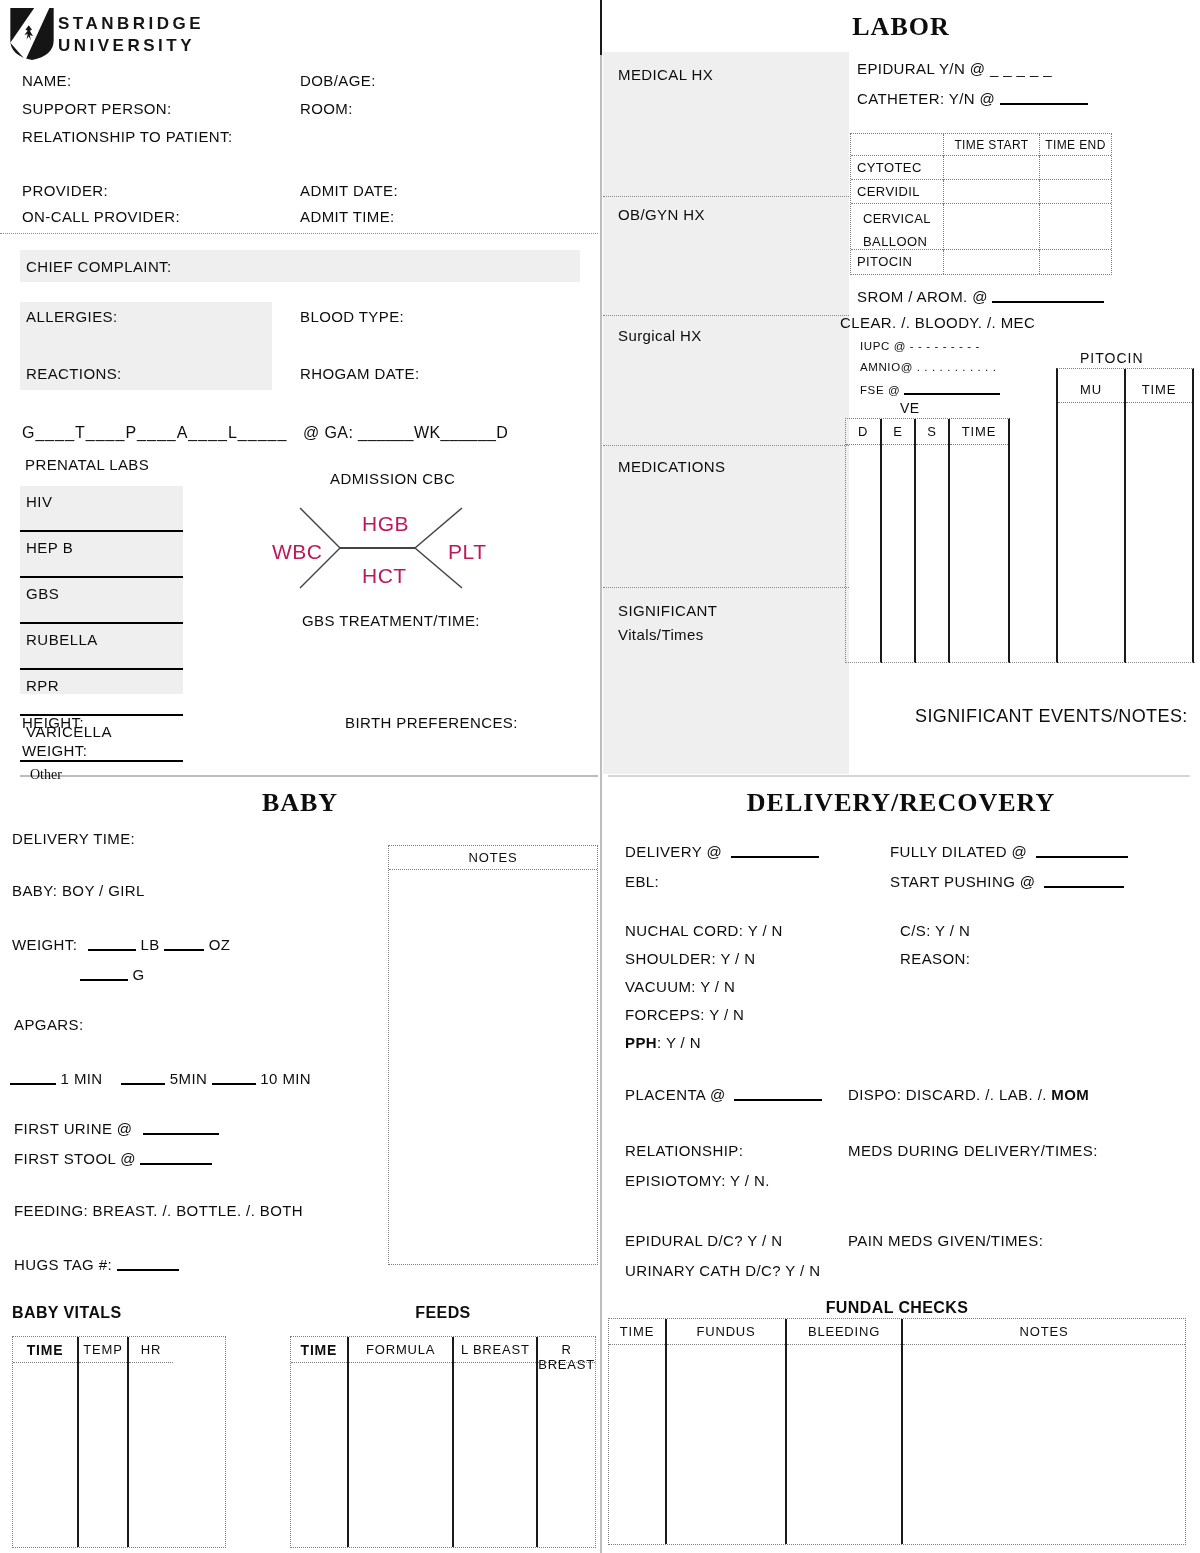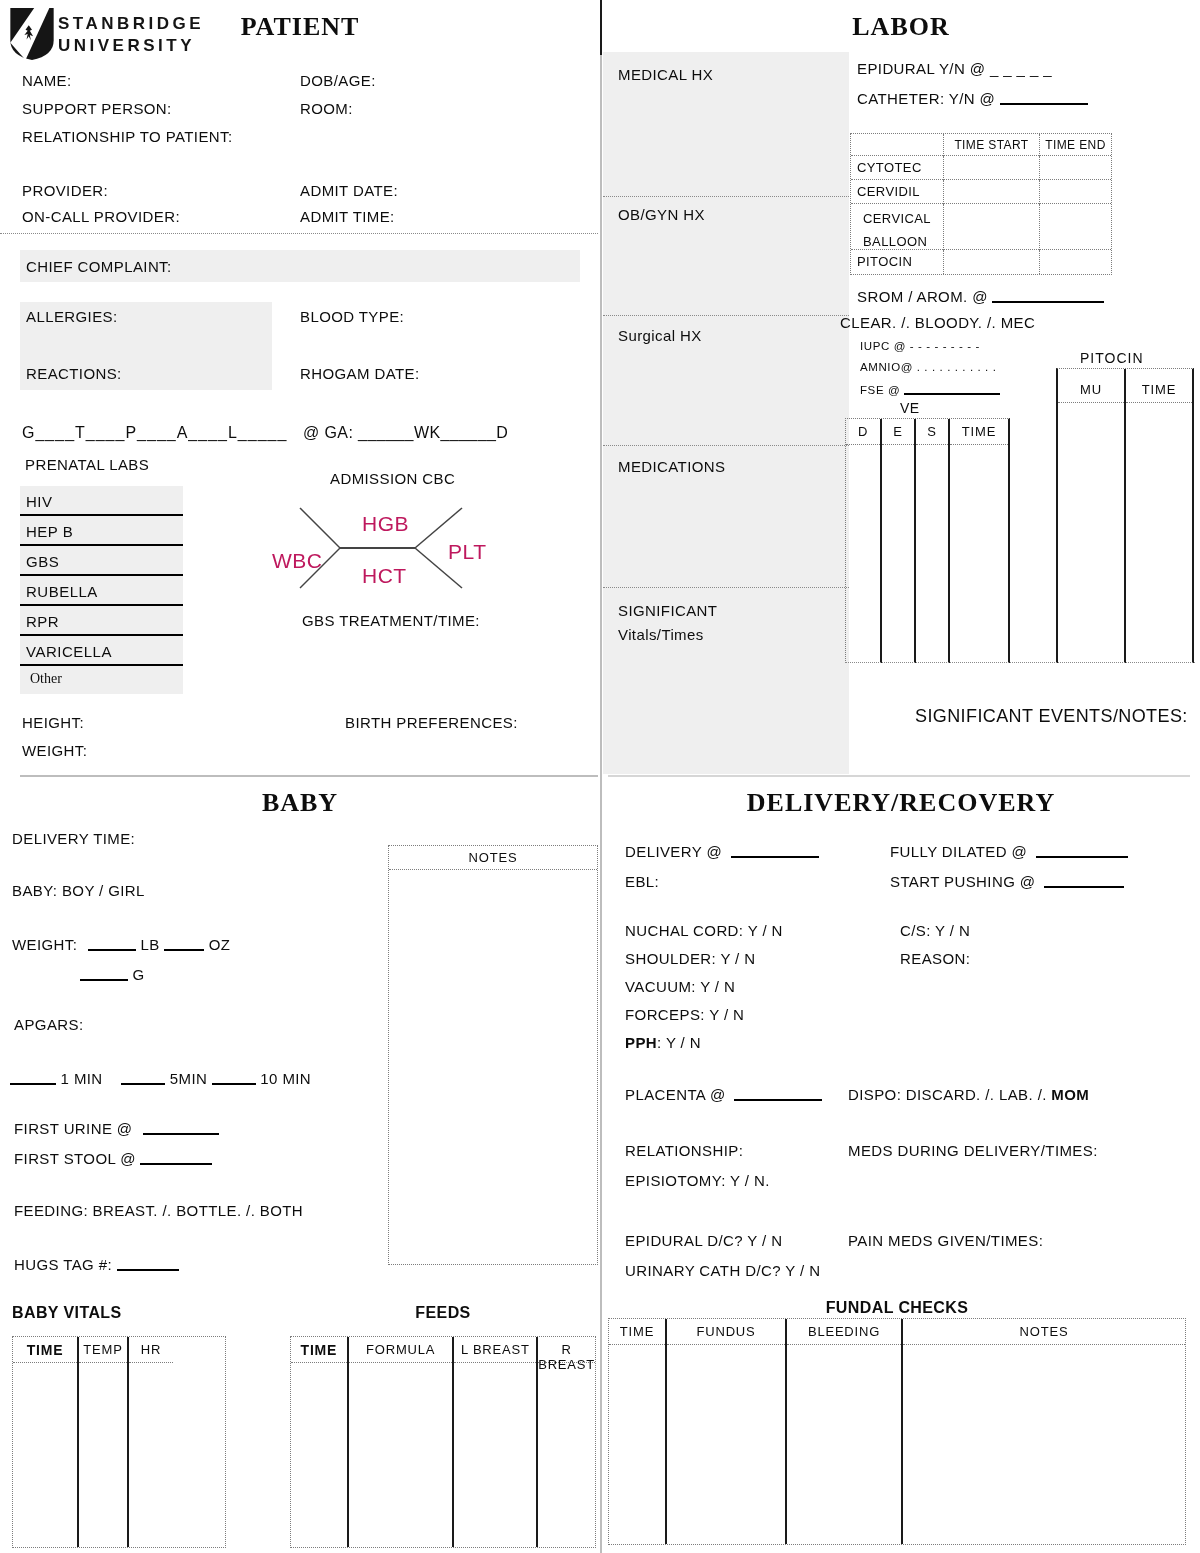--- a/index.html
+++ b/index.html
@@ -13,21 +13,21 @@
   .graybox{position:absolute;background:#efefef;}
   .dotline{position:absolute;border-top:1.6px dotted #8a8a8a;height:0;}
   .gline{position:absolute;background:#bdbdbd;}
   .blkline{position:absolute;background:#1a1a1a;}
   .ul{display:inline-block;border-bottom:2.2px solid #000;height:11px;vertical-align:-1px;}
   .ctr{text-align:center;}
   
   .logo-text{position:absolute;left:58px;top:13px;font-weight:bold;font-size:17px;line-height:1.28;
              letter-spacing:3.5px;color:#151515;}
   
-  .lab-item{height:30px;box-sizing:border-box;border-bottom:2.6px solid #000;padding:7px 0 0 6px;
+  .lab-item{height:46px;box-sizing:border-box;border-bottom:2.6px solid #000;padding:7px 0 0 6px;
             font-size:15px;letter-spacing:.5px;}
   .lab-other{height:26px;padding:5px 0 0 10px;font-family:"Liberation Serif",serif;font-size:14px;}
   
   .vtable{position:absolute;display:flex;box-sizing:border-box;border:1.6px dotted #7d7d7d;}
   .vcol{height:100%;box-sizing:border-box;}
   .vcol + .vcol{border-left:2px solid #1a1a1a;}
   .vhead{box-sizing:border-box;border-bottom:1.6px dotted #7d7d7d;text-align:center;
          font-size:13px;letter-spacing:.8px;padding-top:5px;height:26px;}
   
   .ind{position:absolute;left:850px;top:133px;display:grid;box-sizing:border-box;
@@ -52,21 +52,20 @@
 
   <svg style="position:absolute;left:10px;top:8px;" width="44" height="52" viewBox="0 0 40 48">
     <path d="M0,0 H40 V30 Q40,44 20,48 Q0,44 0,30 Z" fill="#151515"></path>
     <polygon points="22,0 36,0 14,48 0,32" fill="#ffffff"></polygon>
     <path d="M17,16 l3,4 -2,1 3,5 -3,-1 1,5 -2,-4 -2,3 1,-5 -3,1 3,-4 -2,-1 Z" fill="#151515"></path>
   </svg>
   <div class="logo-text">
     <div>STANBRIDGE</div>
     <div>UNIVERSITY</div>
   </div>
-  <div class="title" style="left:120px;top:12px;width:360px;">PATIENT</div>
 
   <div class="lbl" style="left:22px;top:72px;">NAME:</div>
   <div class="lbl" style="left:300px;top:72px;">DOB/AGE:</div>
   <div class="lbl" style="left:22px;top:100px;">SUPPORT PERSON:</div>
   <div class="lbl" style="left:300px;top:100px;">ROOM:</div>
   <div class="lbl" style="left:22px;top:128px;">RELATIONSHIP TO PATIENT:</div>
   <div class="lbl" style="left:22px;top:182px;">PROVIDER:</div>
   <div class="lbl" style="left:300px;top:182px;">ADMIT DATE:</div>
   <div class="lbl" style="left:22px;top:208px;">ON-CALL PROVIDER:</div>
   <div class="lbl" style="left:300px;top:208px;">ADMIT TIME:</div>
@@ -97,21 +96,21 @@
   </div>
 
   <div class="lbl" style="left:330px;top:470px;">ADMISSION CBC</div>
   <svg style="position:absolute;left:295px;top:500px;" width="175" height="95" viewBox="0 0 175 95">
     <line x1="45" y1="48" x2="5" y2="8" stroke="#444" stroke-width="1.5"></line>
     <line x1="45" y1="48" x2="5" y2="88" stroke="#444" stroke-width="1.5"></line>
     <line x1="45" y1="48" x2="120" y2="48" stroke="#444" stroke-width="2"></line>
     <line x1="120" y1="48" x2="167" y2="8" stroke="#444" stroke-width="1.5"></line>
     <line x1="120" y1="48" x2="167" y2="88" stroke="#444" stroke-width="1.5"></line>
   </svg>
-  <div class="gray-t" style="left:272px;top:540px;margin-top:9px;">WBC</div>
+  <div class="gray-t" style="left:272px;top:540px;">WBC</div>
   <div class="gray-t" style="left:362px;top:512px;">HGB</div>
   <div class="gray-t" style="left:362px;top:564px;">HCT</div>
   <div class="gray-t" style="left:448px;top:540px;">PLT</div>
 
   <div class="lbl" style="left:302px;top:612px;">GBS TREATMENT/TIME:</div>
   <div class="lbl" style="left:22px;top:714px;">HEIGHT:</div>
   <div class="lbl" style="left:22px;top:742px;">WEIGHT:</div>
   <div class="lbl" style="left:345px;top:714px;">BIRTH PREFERENCES:</div>
 
   <div class="title" style="left:602px;top:12px;width:598px;">LABOR</div>

